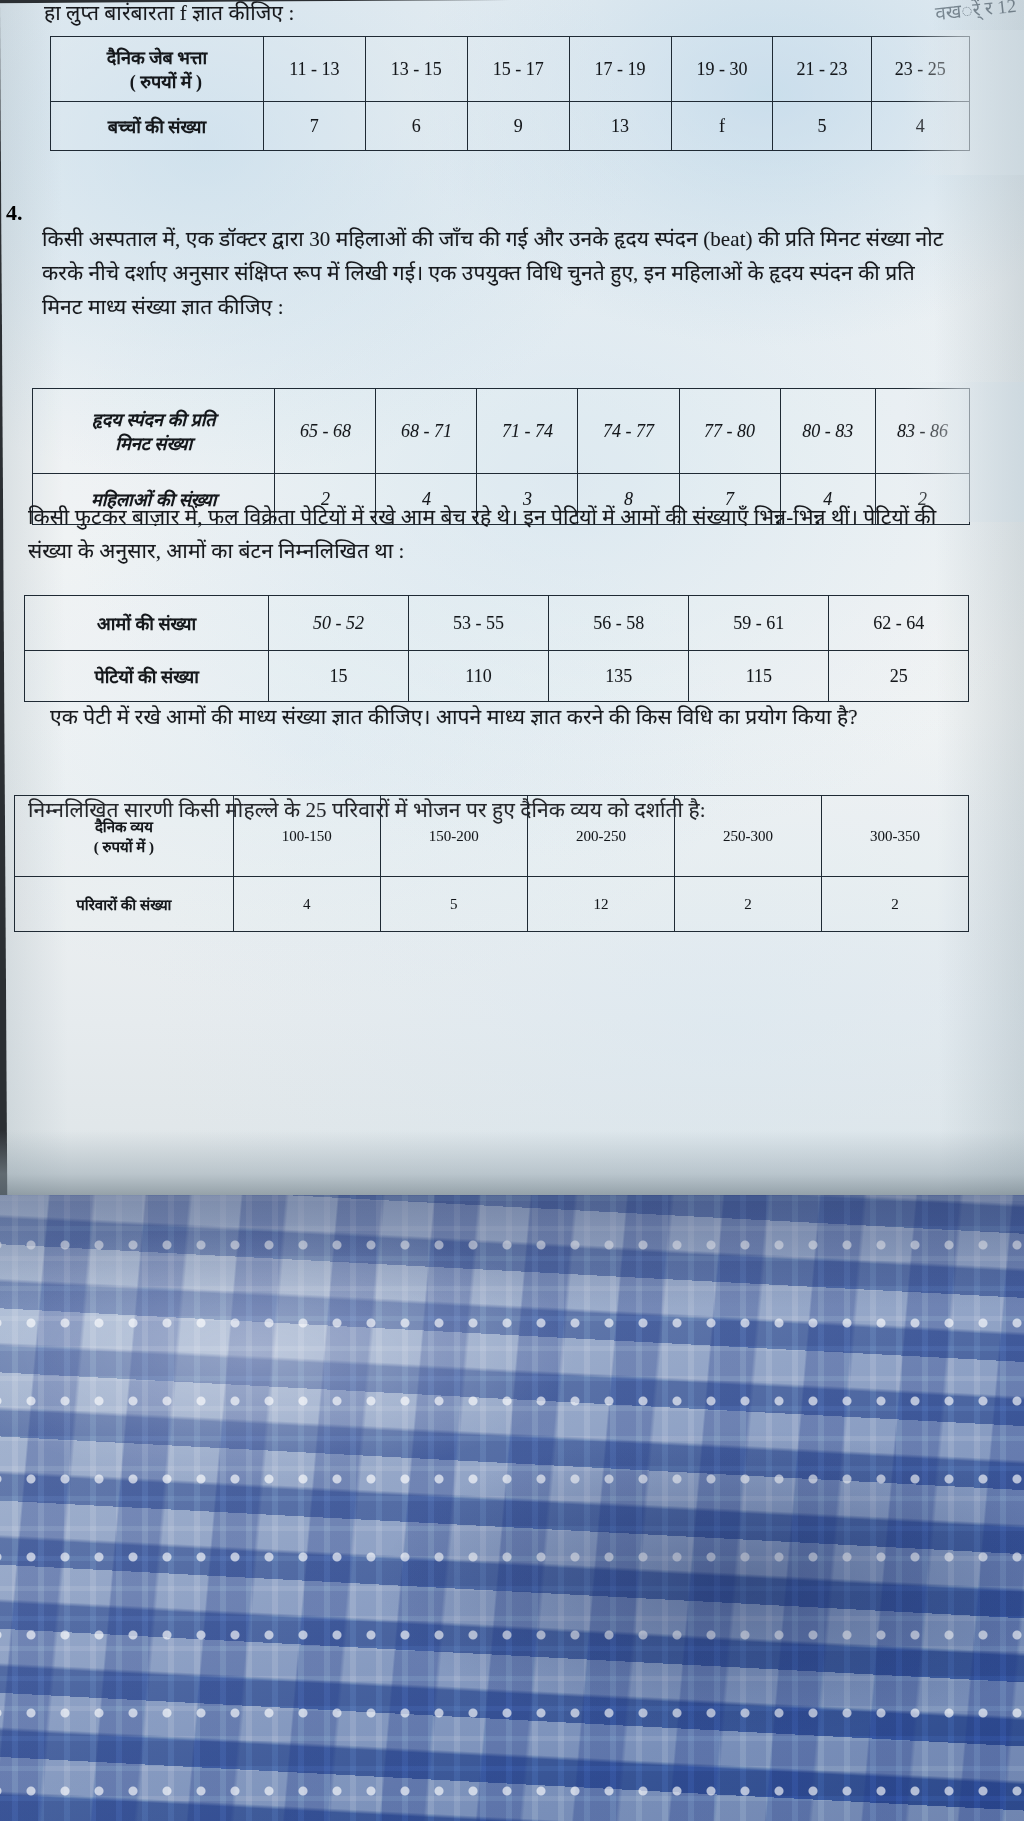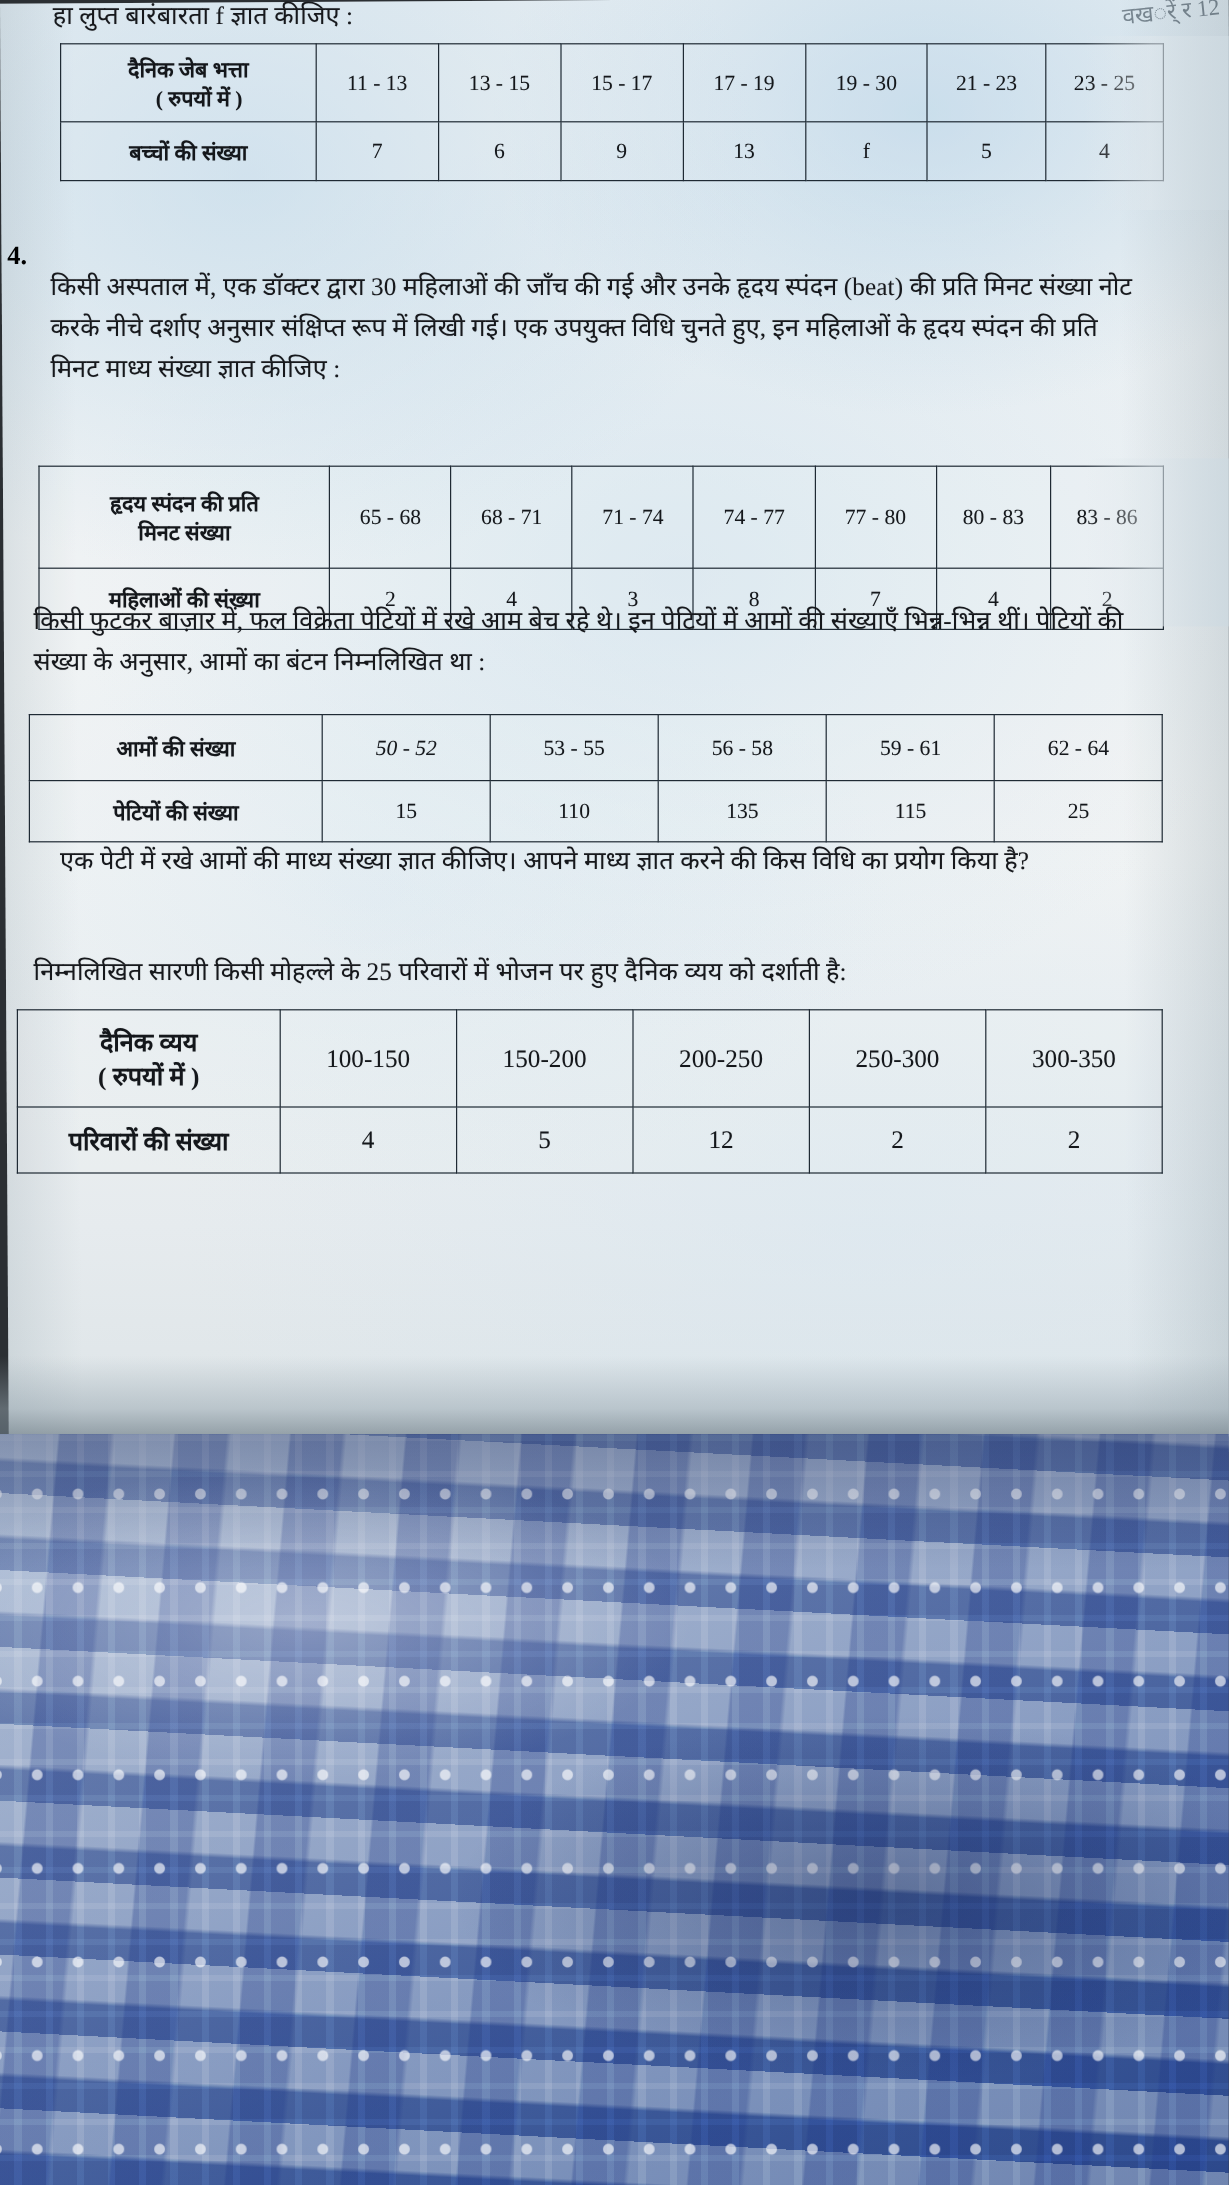--- a/index.html
+++ b/index.html
@@ -199,21 +199,21 @@
       <td>5</td>
       <td>4</td>
     </tr>
   </tbody>
     </table>
   <div class="fade-r" style="top:30px; height:145px;"></div>
 
   <div class="q-num" style="left:6px; top:200px; font-size:22px;">4.</div>
   <div class="txt" style="left:42px; top:198px; width:905px; font-size:21px;margin-top:24px;">किसी अस्पताल में, एक डॉक्टर द्वारा 30 महिलाओं की जाँच की गई और उनके हृदय स्पंदन (beat) की प्रति मिनट संख्या नोट करके नीचे दर्शाए अनुसार संक्षिप्त रूप में लिखी गई। एक उपयुक्त विधि चुनते हुए, इन महिलाओं के हृदय स्पंदन की प्रति मिनट माध्य संख्या ज्ञात कीजिए :</div>
 
-  <table class="dt" style="left:32px; top:388px; width:938px; font-size:18px;">
+  <table class="dt" style="left:32px; top:388px; width:938px; font-size:18px;font-style:italic;">
     <tbody>
         <tr>
       <td class="hd" style="width:252px; height:78px;">
         <span>हृदय स्पंदन की प्रति</span>
         <span class="t-sub" style="padding-left:0;">मिनट संख्या</span>
       </td>
       <td style="width:100px;">65 - 68</td>
       <td style="width:100px;margin-top:33px;">68 - 71</td>
       <td style="width:100px;">71 - 74</td>
       <td style="width:100px;">74 - 77</td>
@@ -255,21 +255,21 @@
       <td>115</td>
       <td>25</td>
     </tr>
   </tbody>
     </table>
 
   <div class="txt" style="left:10px; top:700px; width:950px; font-size:21px;margin-left:40px;">एक पेटी में रखे आमों की माध्य संख्या ज्ञात कीजिए। आपने माध्य ज्ञात करने की किस विधि का प्रयोग किया है?</div>
 
   <div class="txt" style="left:4px; top:793px; width:960px; font-size:21px;margin-left:24px;">निम्नलिखित सारणी किसी मोहल्ले के 25 परिवारों में भोजन पर हुए दैनिक व्यय को दर्शाती है:</div>
 
-  <table class="dt" style="left:14px; top:841px; width:955px; font-size:21px;">
+  <table class="dt" style="left:14px; top:795px; width:955px; font-size:15px;">
     <tbody>
         <tr>
       <td class="hd" style="width:222px; height:74px;">
         <span>दैनिक व्यय</span>
         <span class="t-sub" style="padding-left:0;">( रुपयों में )</span>
       </td>
       <td style="width:146px;">100-150</td>
       <td style="width:146px;">150-200</td>
       <td style="width:146px;">200-250</td>
       <td style="width:146px;">250-300</td>

